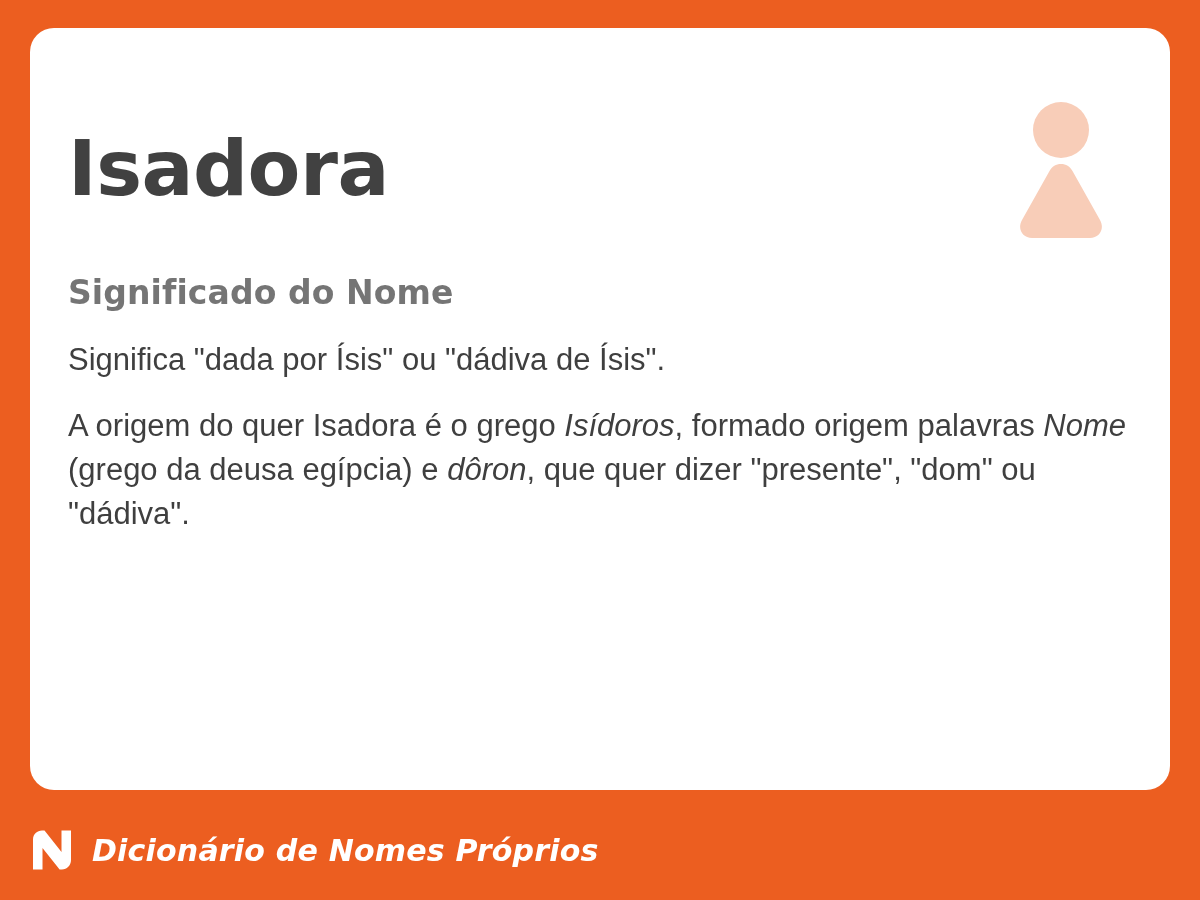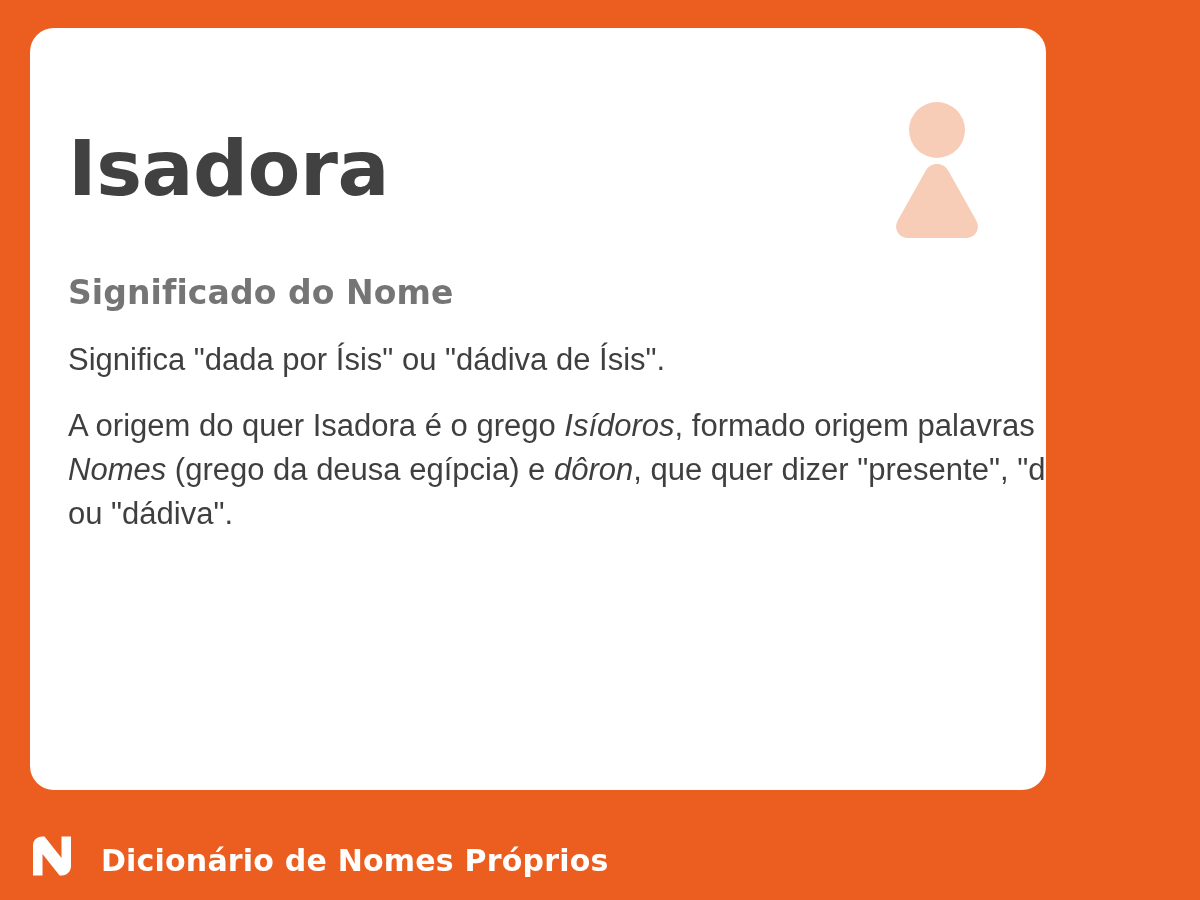--- a/index.html
+++ b/index.html
@@ -21,21 +21,21 @@
     width: 1200px;
     height: 900px;
     background: #ec5e20;
   }
 
   
   .card {
     position: absolute;
     left: 30px;
     top: 28px;
-    width: 1016px;
+    width: 1140px;
     height: 762px;
     background: #ffffff;
     border-radius: 24px;
     box-sizing: border-box;
     overflow: hidden;
   }
 
   .card-inner {
     position: absolute;
     left: 38px;
@@ -103,22 +103,23 @@
     font-style: italic;
   }
 
   
   .footer {
     position: absolute;
     left: 30px;
     bottom: 22px;
     height: 56px;
     display: flex;
-    align-items: flex-end;
-    gap: 27px;
+    align-items: center;
+    gap: 18px;
+    font-style: italic;
   }
   .footer-logo {
     width: 44px;
     height: 44px;
     flex: 0 0 44px;
   }
   .footer-logo svg { display: block; width: 44px; height: 44px; }
   .footer-text {
     font-size: 30px;
     font-weight: 700;
@@ -149,21 +150,21 @@
                    C 34 64.5 38 62 43 62 Z" fill="#f8cdb8"></path>
         </svg>
       </div>
 
       <h1 class="name-title">Isadora</h1>
 
       <h2 class="section-heading">Significado do Nome</h2>
 
       <div class="body-copy">
         <p><span>Significa "dada por Ísis" ou "dádiva de Ísis".</span></p>
-        <p><span>A origem do quer Isadora é o grego </span><em>Isídoros</em><span>, formado origem palavras </span><em>Nomes</em><span> (grego da deusa egípcia) e </span><em>dôron</em><span>, que quer dizer "presente", "dom" ou "dádiva".</span></p>
+        <p><span>A origem do quer Isadora é o grego </span><em>Isídoros</em><span>, formado origem palavras </span><em>Nome</em><span> (grego da deusa egípcia) e </span><em>dôron</em><span>, que quer dizer "presente", "dom" ou "dádiva".</span></p>
       </div>
 
     </div>
   </div>
 
   <div class="footer">
     <span class="footer-logo">
       <svg viewBox="0 0 44 44" xmlns="http://www.w3.org/2000/svg" aria-hidden="true">
         <path d="M3 11.5
                  C 3 6.0 7.2 2.5 12.0 2.5

